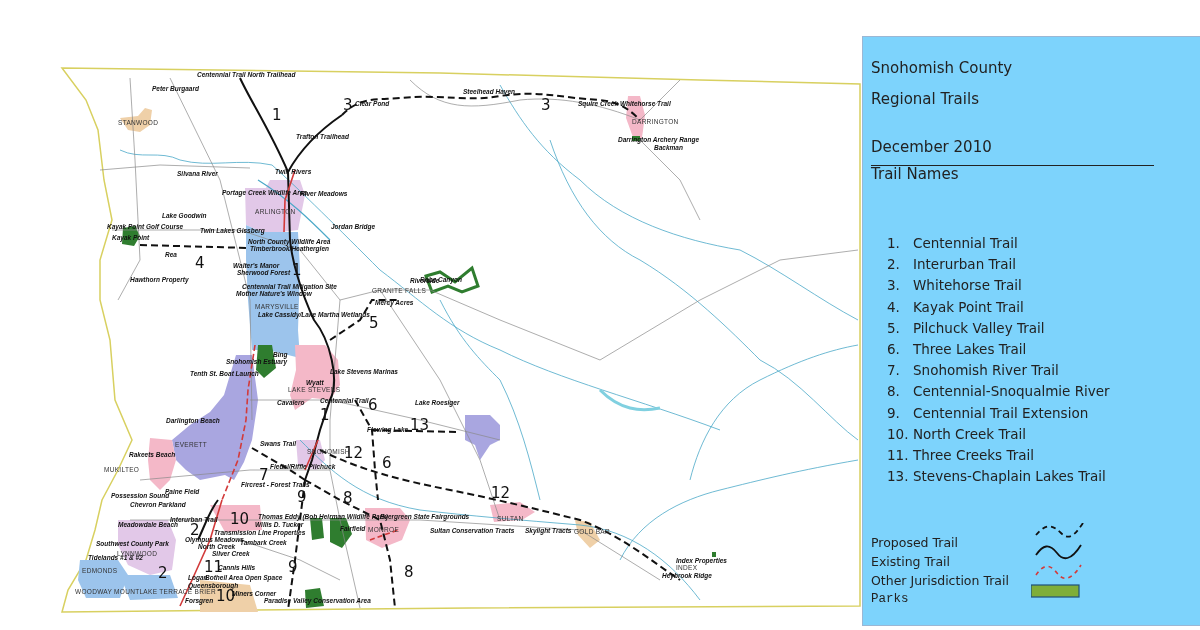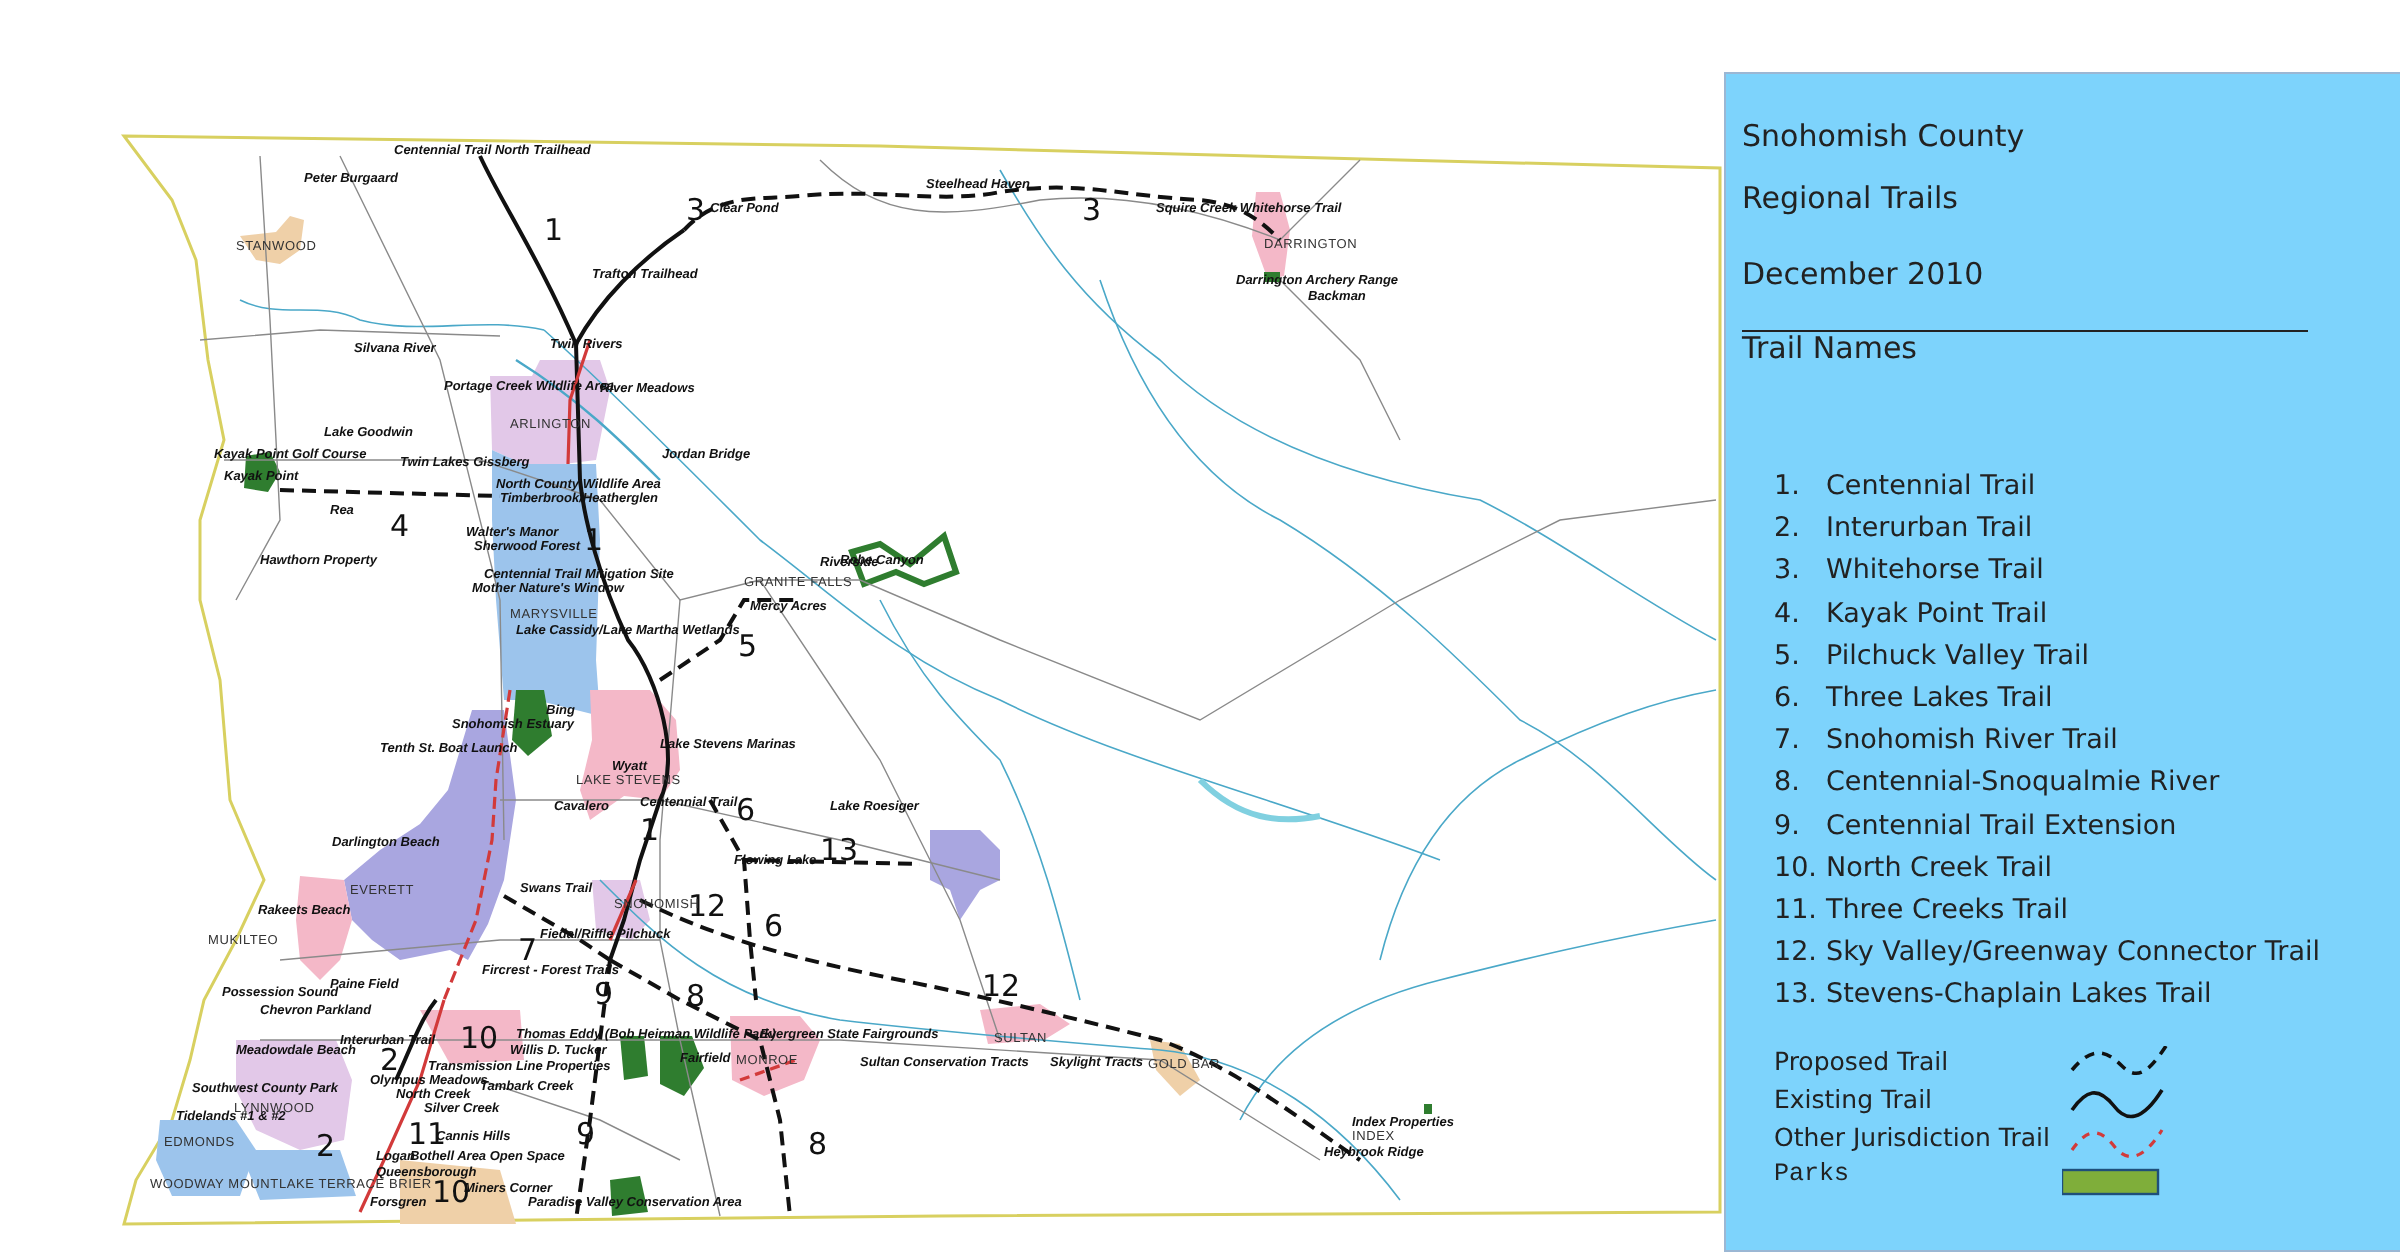--- a/index.html
+++ b/index.html
@@ -9,21 +9,21 @@
     .place { font-family:"Liberation Sans", sans-serif; font-style:italic; font-weight:bold; font-size:6.5px; fill:#111; }
     .city { font-family:"Liberation Sans", sans-serif; font-size:6.5px; fill:#333; letter-spacing:0.3px; }
     .trailnum { font-family:"DejaVu Sans", sans-serif; font-size:15px; fill:#111; }
     #legend { position:absolute; left:862px; top:36px; width:369px; height:590px; border:1px solid #9bb7d4;
               background:#7dd3fc; box-sizing:border-box; }
     .title { position:absolute; left:8px; font-family:"DejaVu Sans", sans-serif; font-size:15px; color:#222; }
     #divider { position:absolute; left:8px; top:128px; width:283px; height:1px; background:#222; }
     #trail-list { position:absolute; left:8px; top:180px; margin:16px; padding:0; list-style:none; }
     #trail-list li { font-family:"DejaVu Sans", sans-serif; font-size:13.5px; color:#222; height:21.2px; line-height:21px; white-space:nowrap; }
     #trail-list .num { display:inline-block; width:26px; }
-    .key-row { position:absolute; left:24px; font-family:"DejaVu Sans", sans-serif; font-size:12.5px; color:#222; }
+    .key-row { position:absolute; left:8px; font-family:"DejaVu Sans", sans-serif; font-size:12.5px; color:#222;margin-top:12px; }
     #key-swatches { position:absolute; left:168px; top:486px; }
   </style>
 </head>
 <body>
 
 <svg id="map" viewBox="0 0 1200 630" xmlns="http://www.w3.org/2000/svg">
 
   <path d="M62,68 L440,73 L700,80 L860,84 L860,606 L470,608 L62,612 L68,590 L86,560 L95,530 L102,500 L118,470 L132,440 L115,400 L110,340 L100,300 L100,260 L112,220 L104,180 L98,130 L86,100 Z" fill="#ffffff" stroke="#d8d060" stroke-width="1.5"></path>
 
   <g>
@@ -225,37 +225,36 @@
       <text x="676" y="570" class="city">INDEX</text>
       <text x="117" y="556" class="city">LYNNWOOD</text>
       <text x="82" y="573" class="city">EDMONDS</text>
       <text x="75" y="594" class="city">WOODWAY MOUNTLAKE TERRACE BRIER</text>
     </g>
 </svg>
 
 <div id="legend">
   <div class="title" style="top:22px;">Snohomish County</div>
   <div class="title" style="top:53px;">Regional Trails</div>
-  <div class="title" style="top:91px;">December 2010</div>
+  <div class="title" style="top:101px;">December 2010</div>
   <div id="divider"></div>
   <div class="title" style="top:128px;">Trail Names</div>
 
   <ul id="trail-list">
       <li><span class="num">1.</span><span>Centennial Trail</span></li>
       <li><span class="num">2.</span><span>Interurban Trail</span></li>
       <li><span class="num">3.</span><span>Whitehorse Trail</span></li>
       <li><span class="num">4.</span><span>Kayak Point Trail</span></li>
       <li><span class="num">5.</span><span>Pilchuck Valley Trail</span></li>
       <li><span class="num">6.</span><span>Three Lakes Trail</span></li>
       <li><span class="num">7.</span><span>Snohomish River Trail</span></li>
       <li><span class="num">8.</span><span>Centennial-Snoqualmie River</span></li>
       <li><span class="num">9.</span><span>Centennial Trail Extension</span></li>
       <li><span class="num">10.</span><span>North Creek Trail</span></li>
       <li><span class="num">11.</span><span>Three Creeks Trail</span></li>
-      <li><span class="num">12.</span><span>Sky Valley/Greenway Connector Trail</span></li>
       <li><span class="num">13.</span><span>Stevens-Chaplain Lakes Trail</span></li>
     </ul>
 
   <div class="key-row" style="top:486px;">Proposed Trail</div>
   <div class="key-row" style="top:505px;">Existing Trail</div>
   <div class="key-row" style="top:524px;">Other Jurisdiction Trail</div>
   <div class="key-row" style="top:543px;font-family:Liberation Mono, monospace;">Parks</div>
 
   <svg id="key-swatches" width="60" height="80" viewBox="0 0 60 80">
     <path d="M5,12 C15,0 22,2 30,10 C38,18 44,12 52,0" fill="none" stroke="#111" stroke-width="1.8" stroke-dasharray="5,4"></path>

